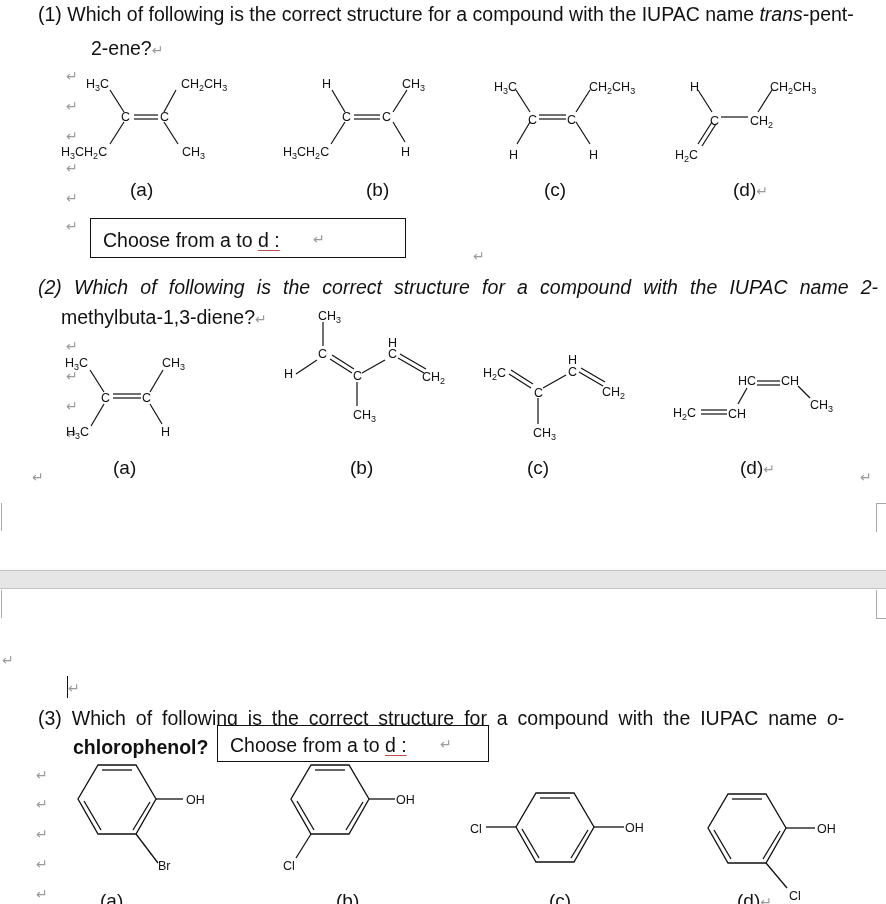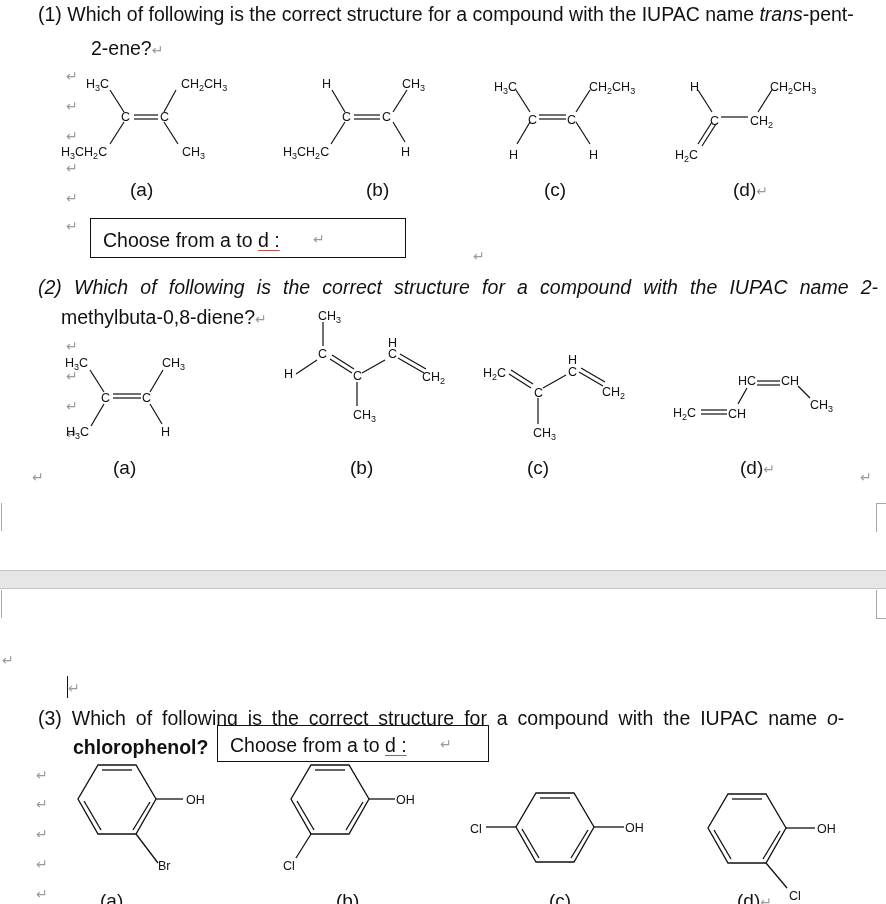--- a/index.html
+++ b/index.html
@@ -103,21 +103,21 @@
 <div class="answer-box" style="left:90px; top:218px; width:316px; height:40px;">
   <span class="txt" style="left:12px; top:10px;"><span>Choose from a to </span><span class="u">d :</span></span>
   <span class="mark abs" style="left:222px; top:12px;">↵</span>
 </div>
 <span class="abs mark" style="left:473px; top:248px;">↵</span>
 
 <div class="abs qtext" style="left:38px; top:273px; width:840px; text-align:justify; text-align-last:justify; white-space:nowrap;">
   <span style="word-spacing:4px;font-style:italic;">(2) Which of following is the correct structure for a compound with the IUPAC name 2-</span>
 </div>
 <div class="abs qtext" style="left:61px; top:303px;">
-  <span>methylbuta-0,8-diene?</span><span class="mark">↵</span>
+  <span>methylbuta-1,3-diene?</span><span class="mark">↵</span>
 </div>
 
 <span class="abs mark" style="left:66px; top:338px;">↵</span>
 <span class="abs mark" style="left:66px; top:368px;">↵</span>
 <span class="abs mark" style="left:66px; top:398px;">↵</span>
 <span class="abs mark" style="left:66px; top:426px;">↵</span>
 <span class="abs mark" style="left:32px; top:469px;">↵</span>
 <span class="abs mark" style="left:860px; top:469px;">↵</span>
 
 <svg class="abs" style="left:0; top:300px;" width="886" height="150">

